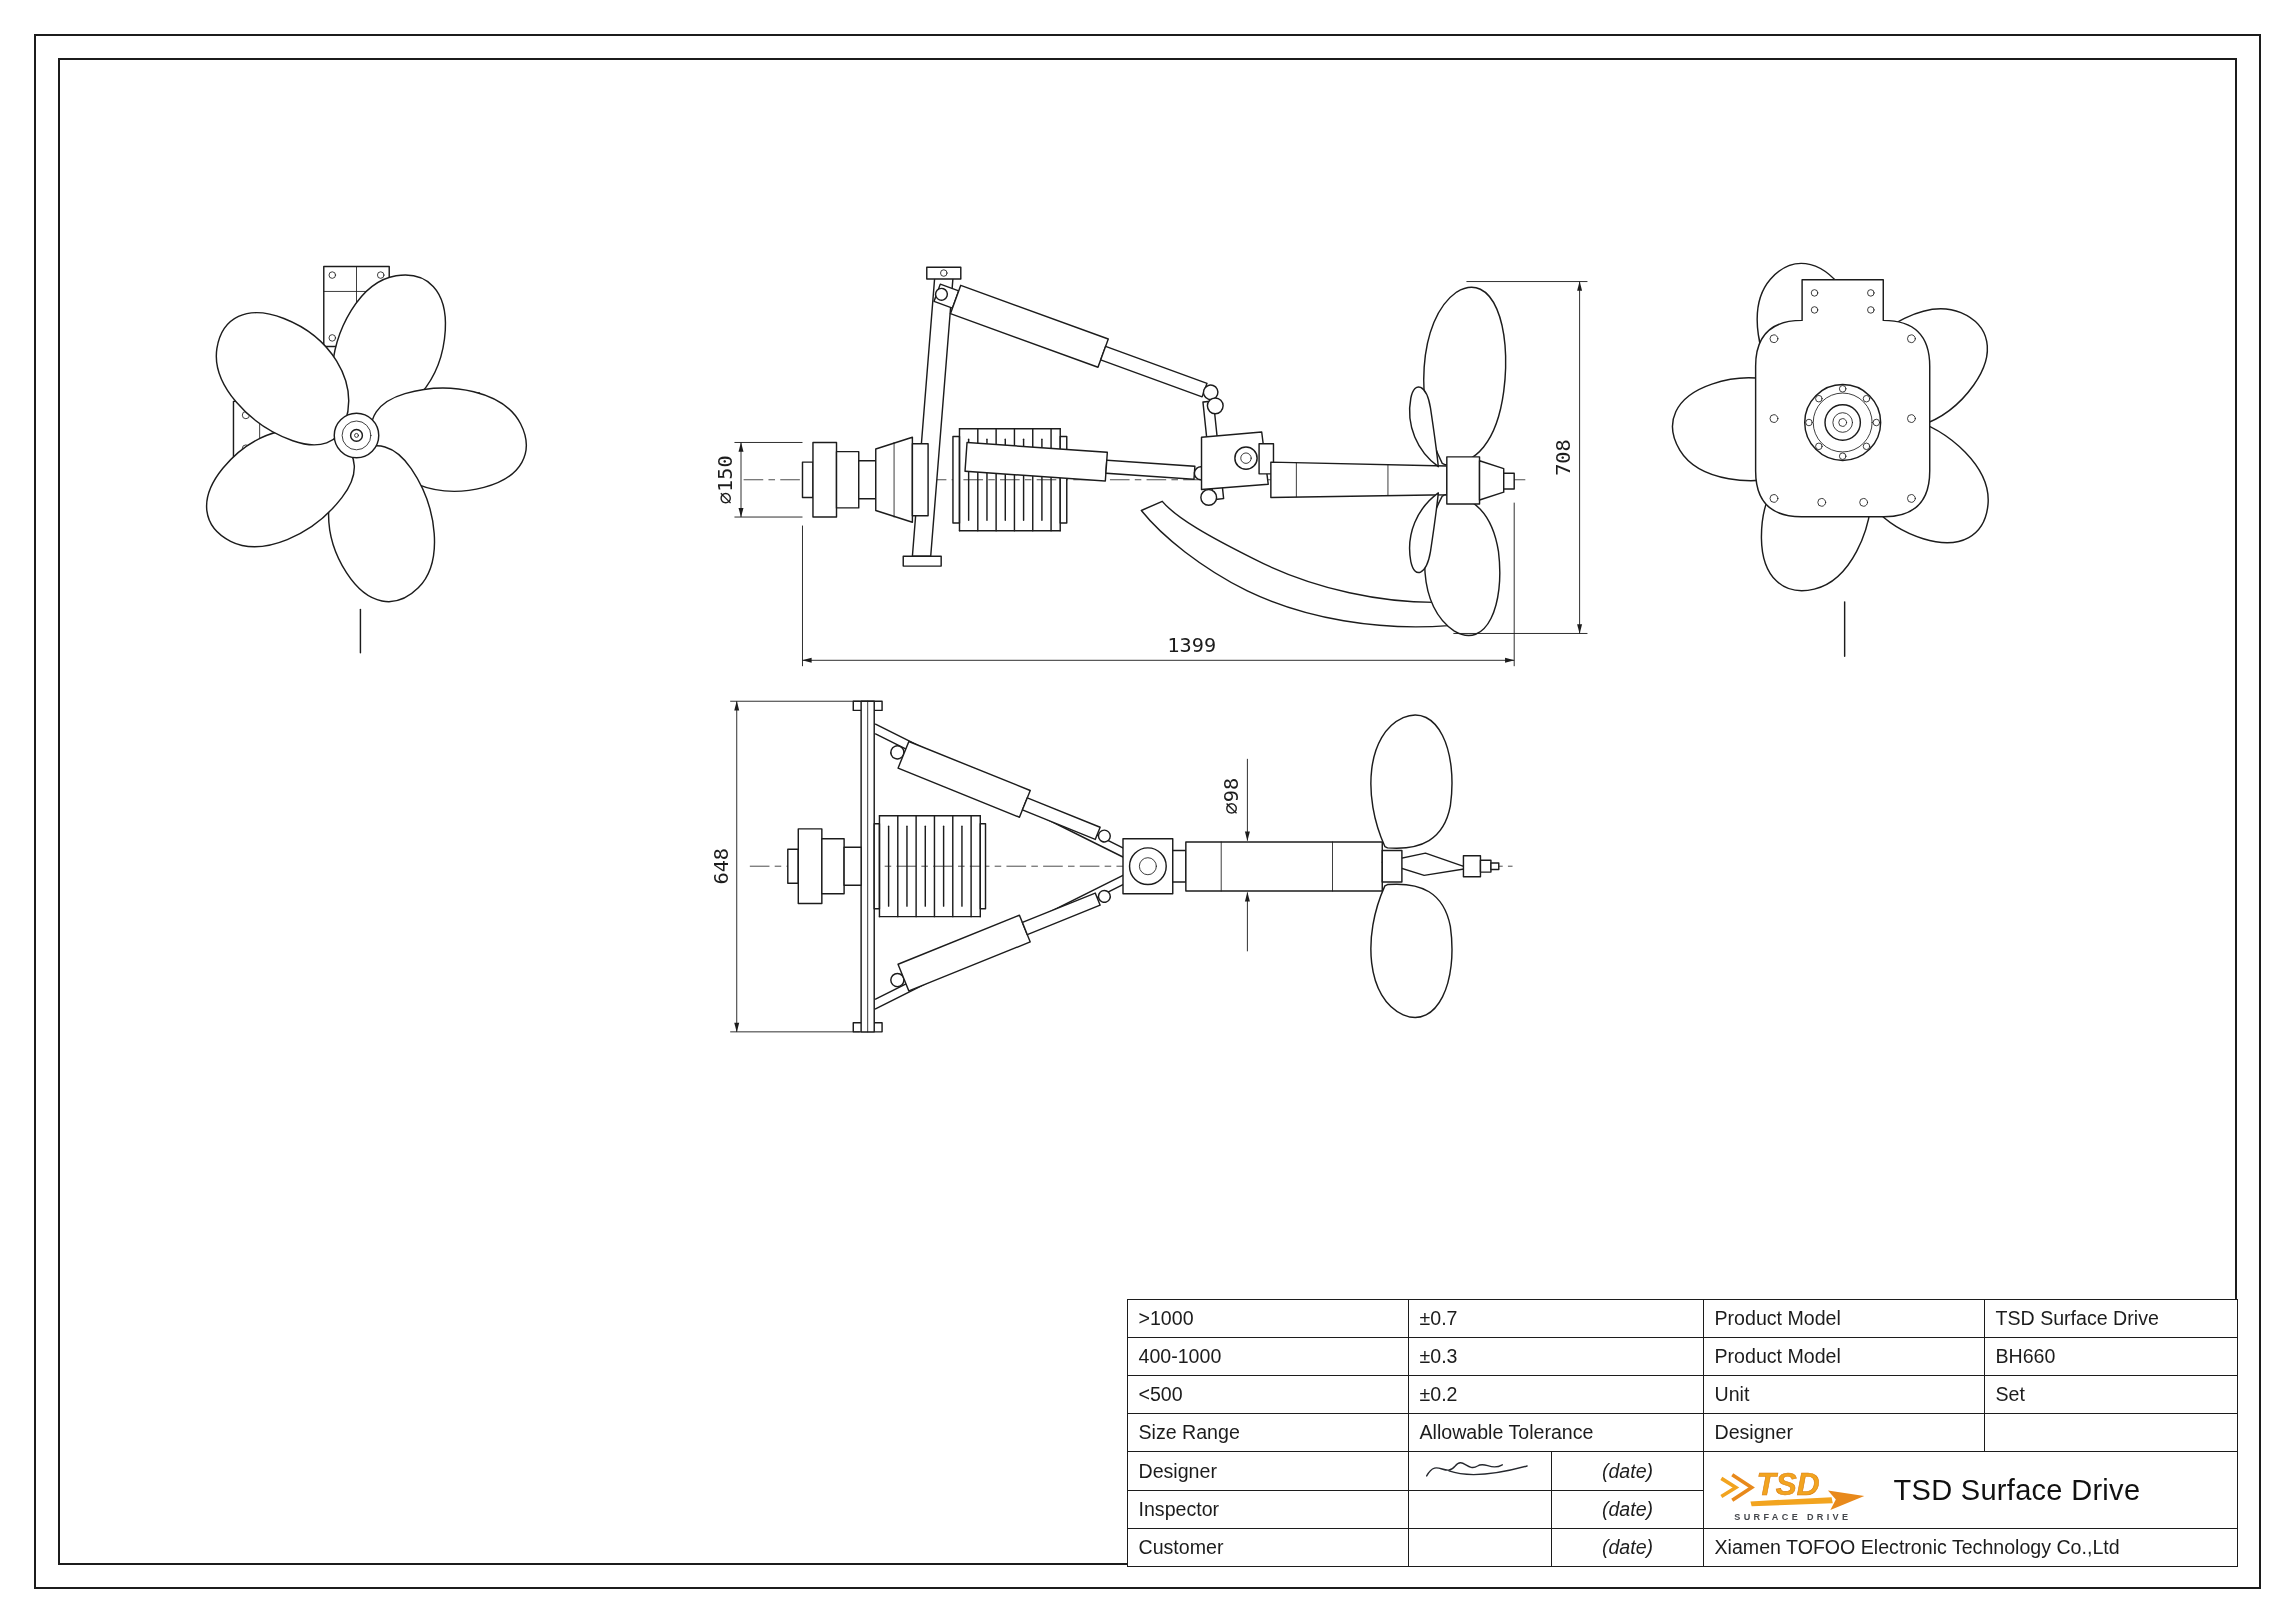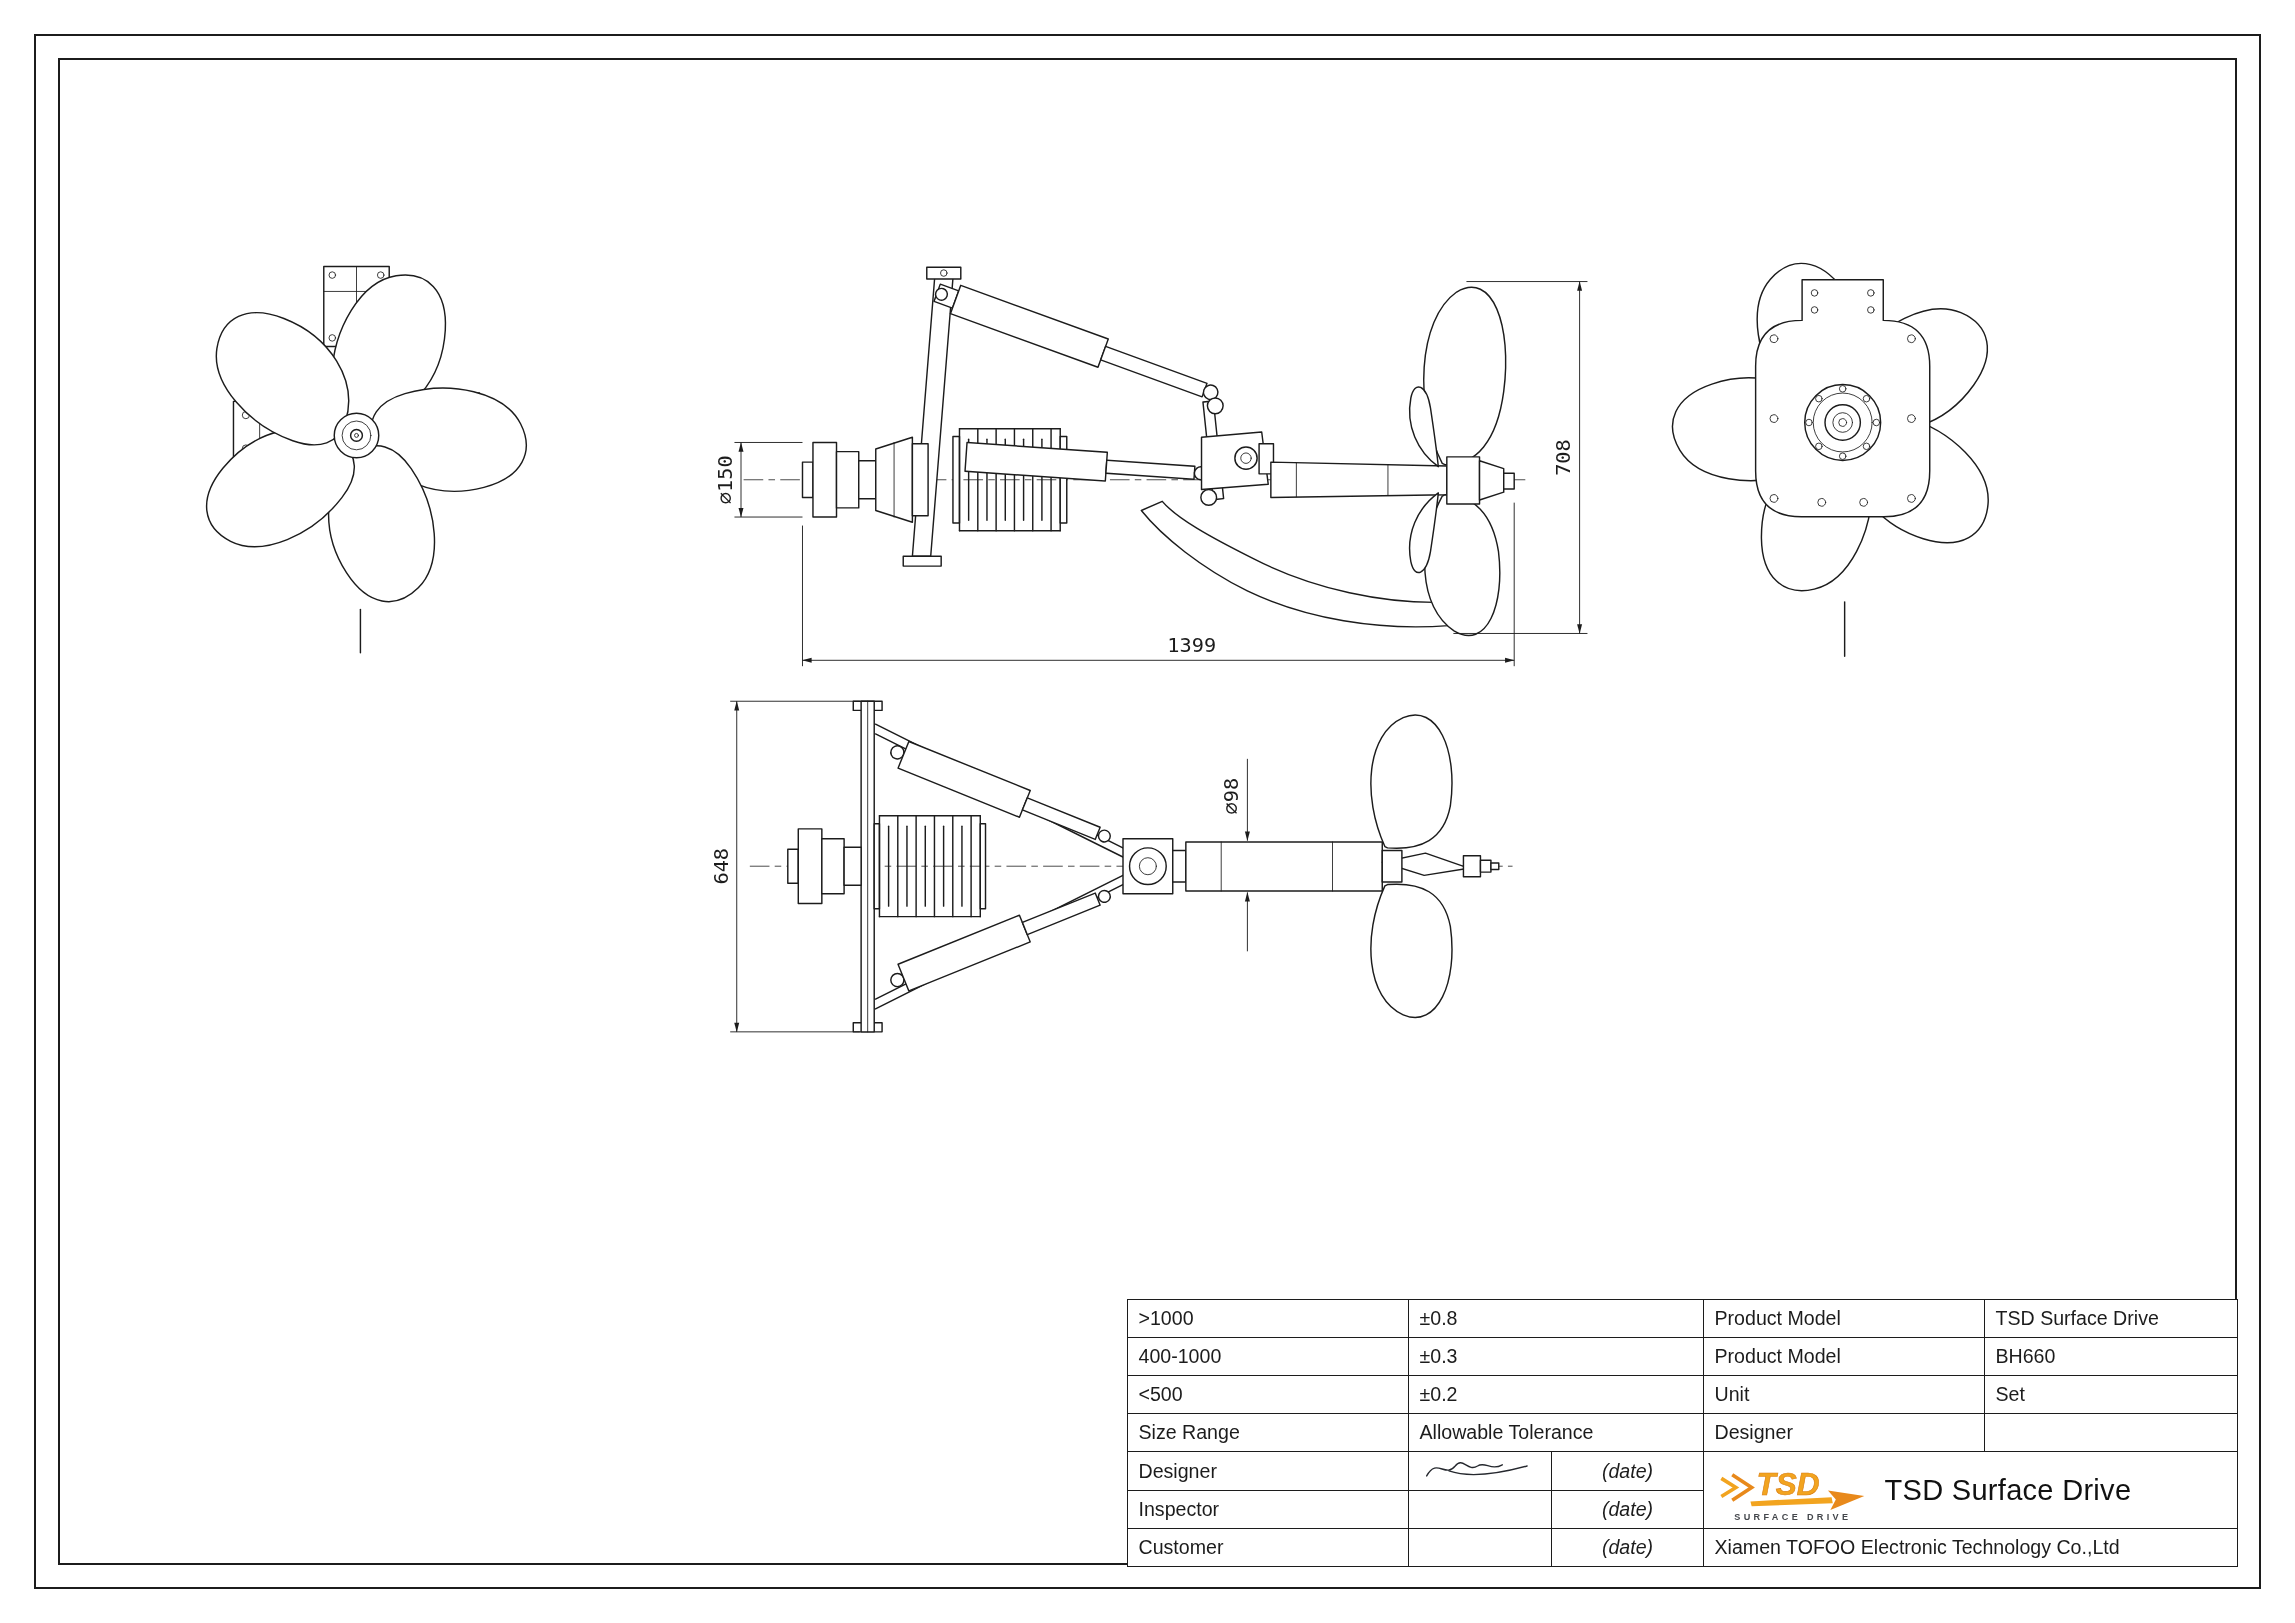--- a/index.html
+++ b/index.html
@@ -13,21 +13,21 @@
   .fw  { fill:#ffffff; stroke:#1c1c1c; stroke-width:2.2; stroke-linejoin:round; }
   .thin{ stroke-width:1.3; }
   .cl  { fill:none; stroke:#1c1c1c; stroke-width:1.2; stroke-dasharray:30 8 10 8; }
   .dim { fill:none; stroke:#1c1c1c; stroke-width:1.4; }
   .dimtxt { font-family:"DejaVu Sans Mono","DejaVu Sans",monospace; font-size:31px; fill:#1c1c1c; }
   table.title-block { position:absolute; left:1127px; top:1299px; width:1111px; border-collapse:collapse; table-layout:fixed; background:#fff; }
   .title-block td { border:1.6px solid #1c1c1c; height:38px; font-size:19.6px; padding:0 10.5px; vertical-align:middle; overflow:hidden; white-space:nowrap; }
   .title-block td.ctr { text-align:center; padding:0;font-style:italic; }
   .title-block td.sig { padding:0 2.6px; text-align:center; }
   .brand-cell { padding:2.6px 9.2px; }
-  .brand-wrap { display:flex; align-items:center; gap:18px; height:100%; }
+  .brand-wrap { display:flex; align-items:center; gap:27px; height:100%; }
   .brand-title { font-size:29px; letter-spacing:0.3px; color:#111; }
   .company-cell { font-size:20px; }
 </style>
 </head>
 <body>
 
 <div class="sheet">
   <div class="frame-outer"></div>
   <div class="frame-inner"></div>
 
@@ -331,21 +331,21 @@
     <colgroup>
       <col style="width:281px">
         <col style="width:143px">
         <col style="width:152px">
         <col style="width:281px">
         <col style="width:253px">
     </colgroup>
     <tbody>
         <tr>
       <td>&gt;1000</td>
-      <td colspan="2">±0.8</td>
+      <td colspan="2">±0.7</td>
       <td>Product Model</td>
       <td>TSD Surface Drive</td>
     </tr>
     <tr>
       <td>400-1000</td>
       <td colspan="2">±0.3</td>
       <td>Product Model</td>
       <td>BH660</td>
     </tr>
     <tr>

